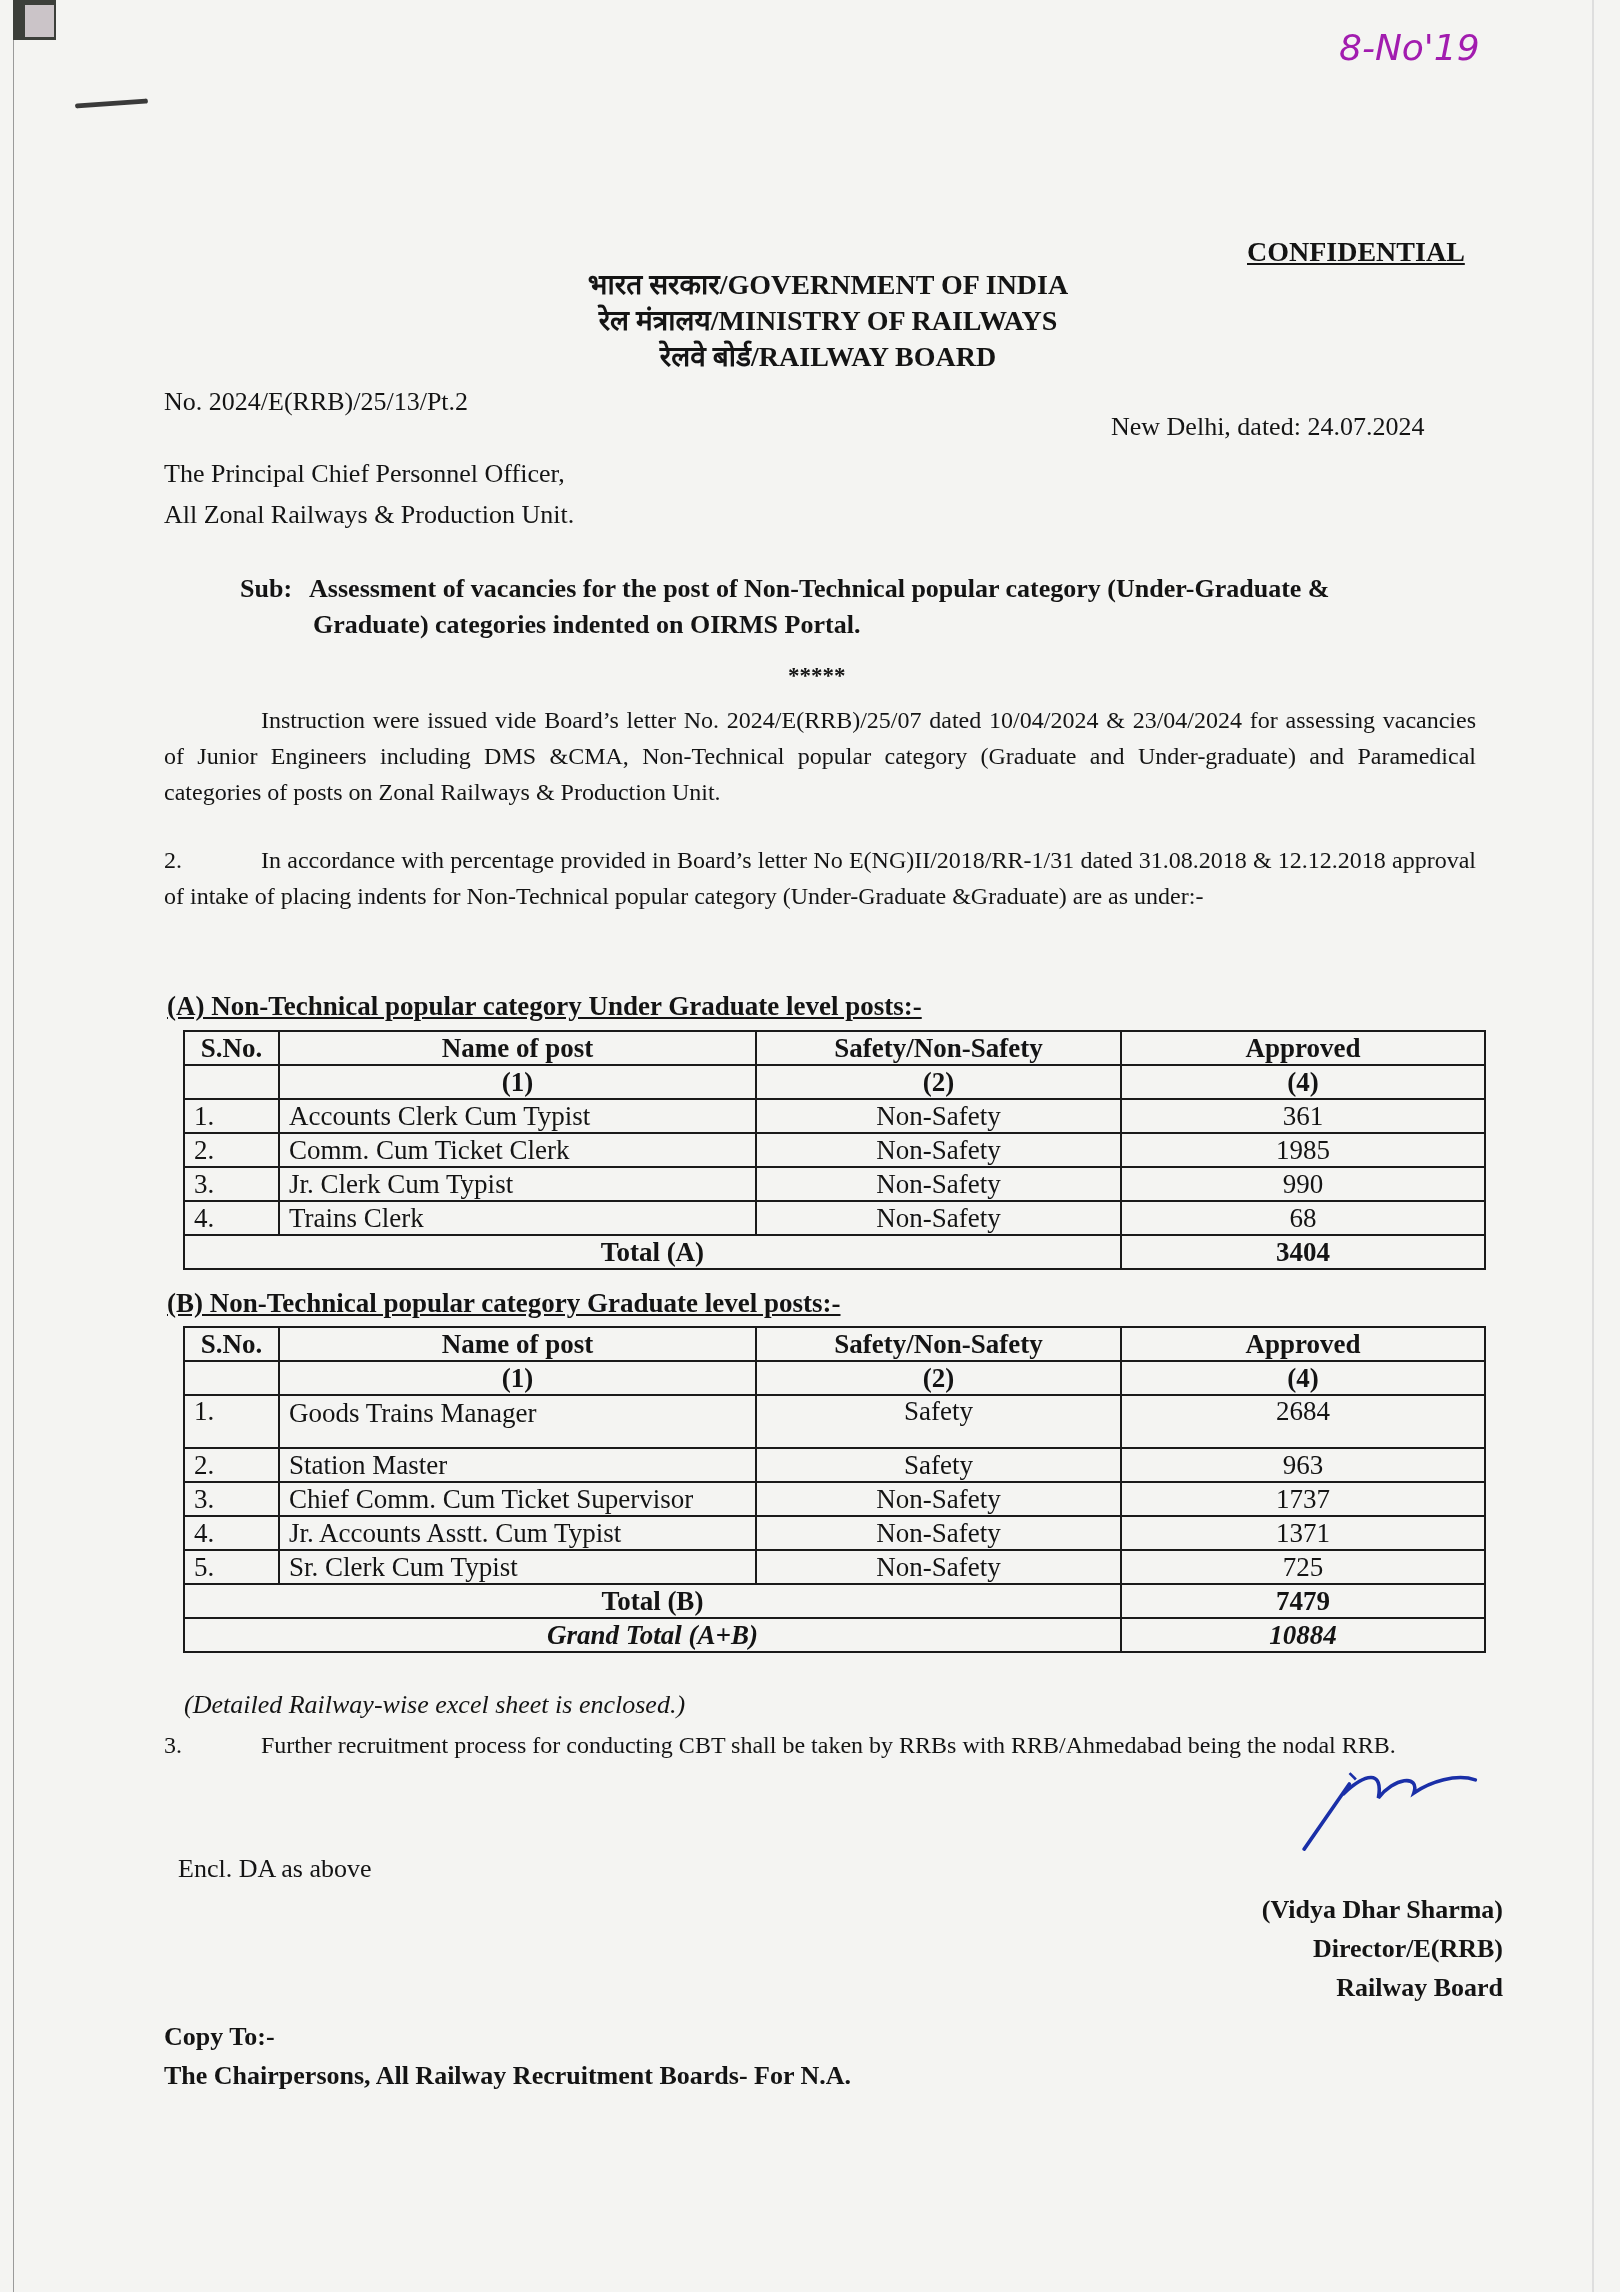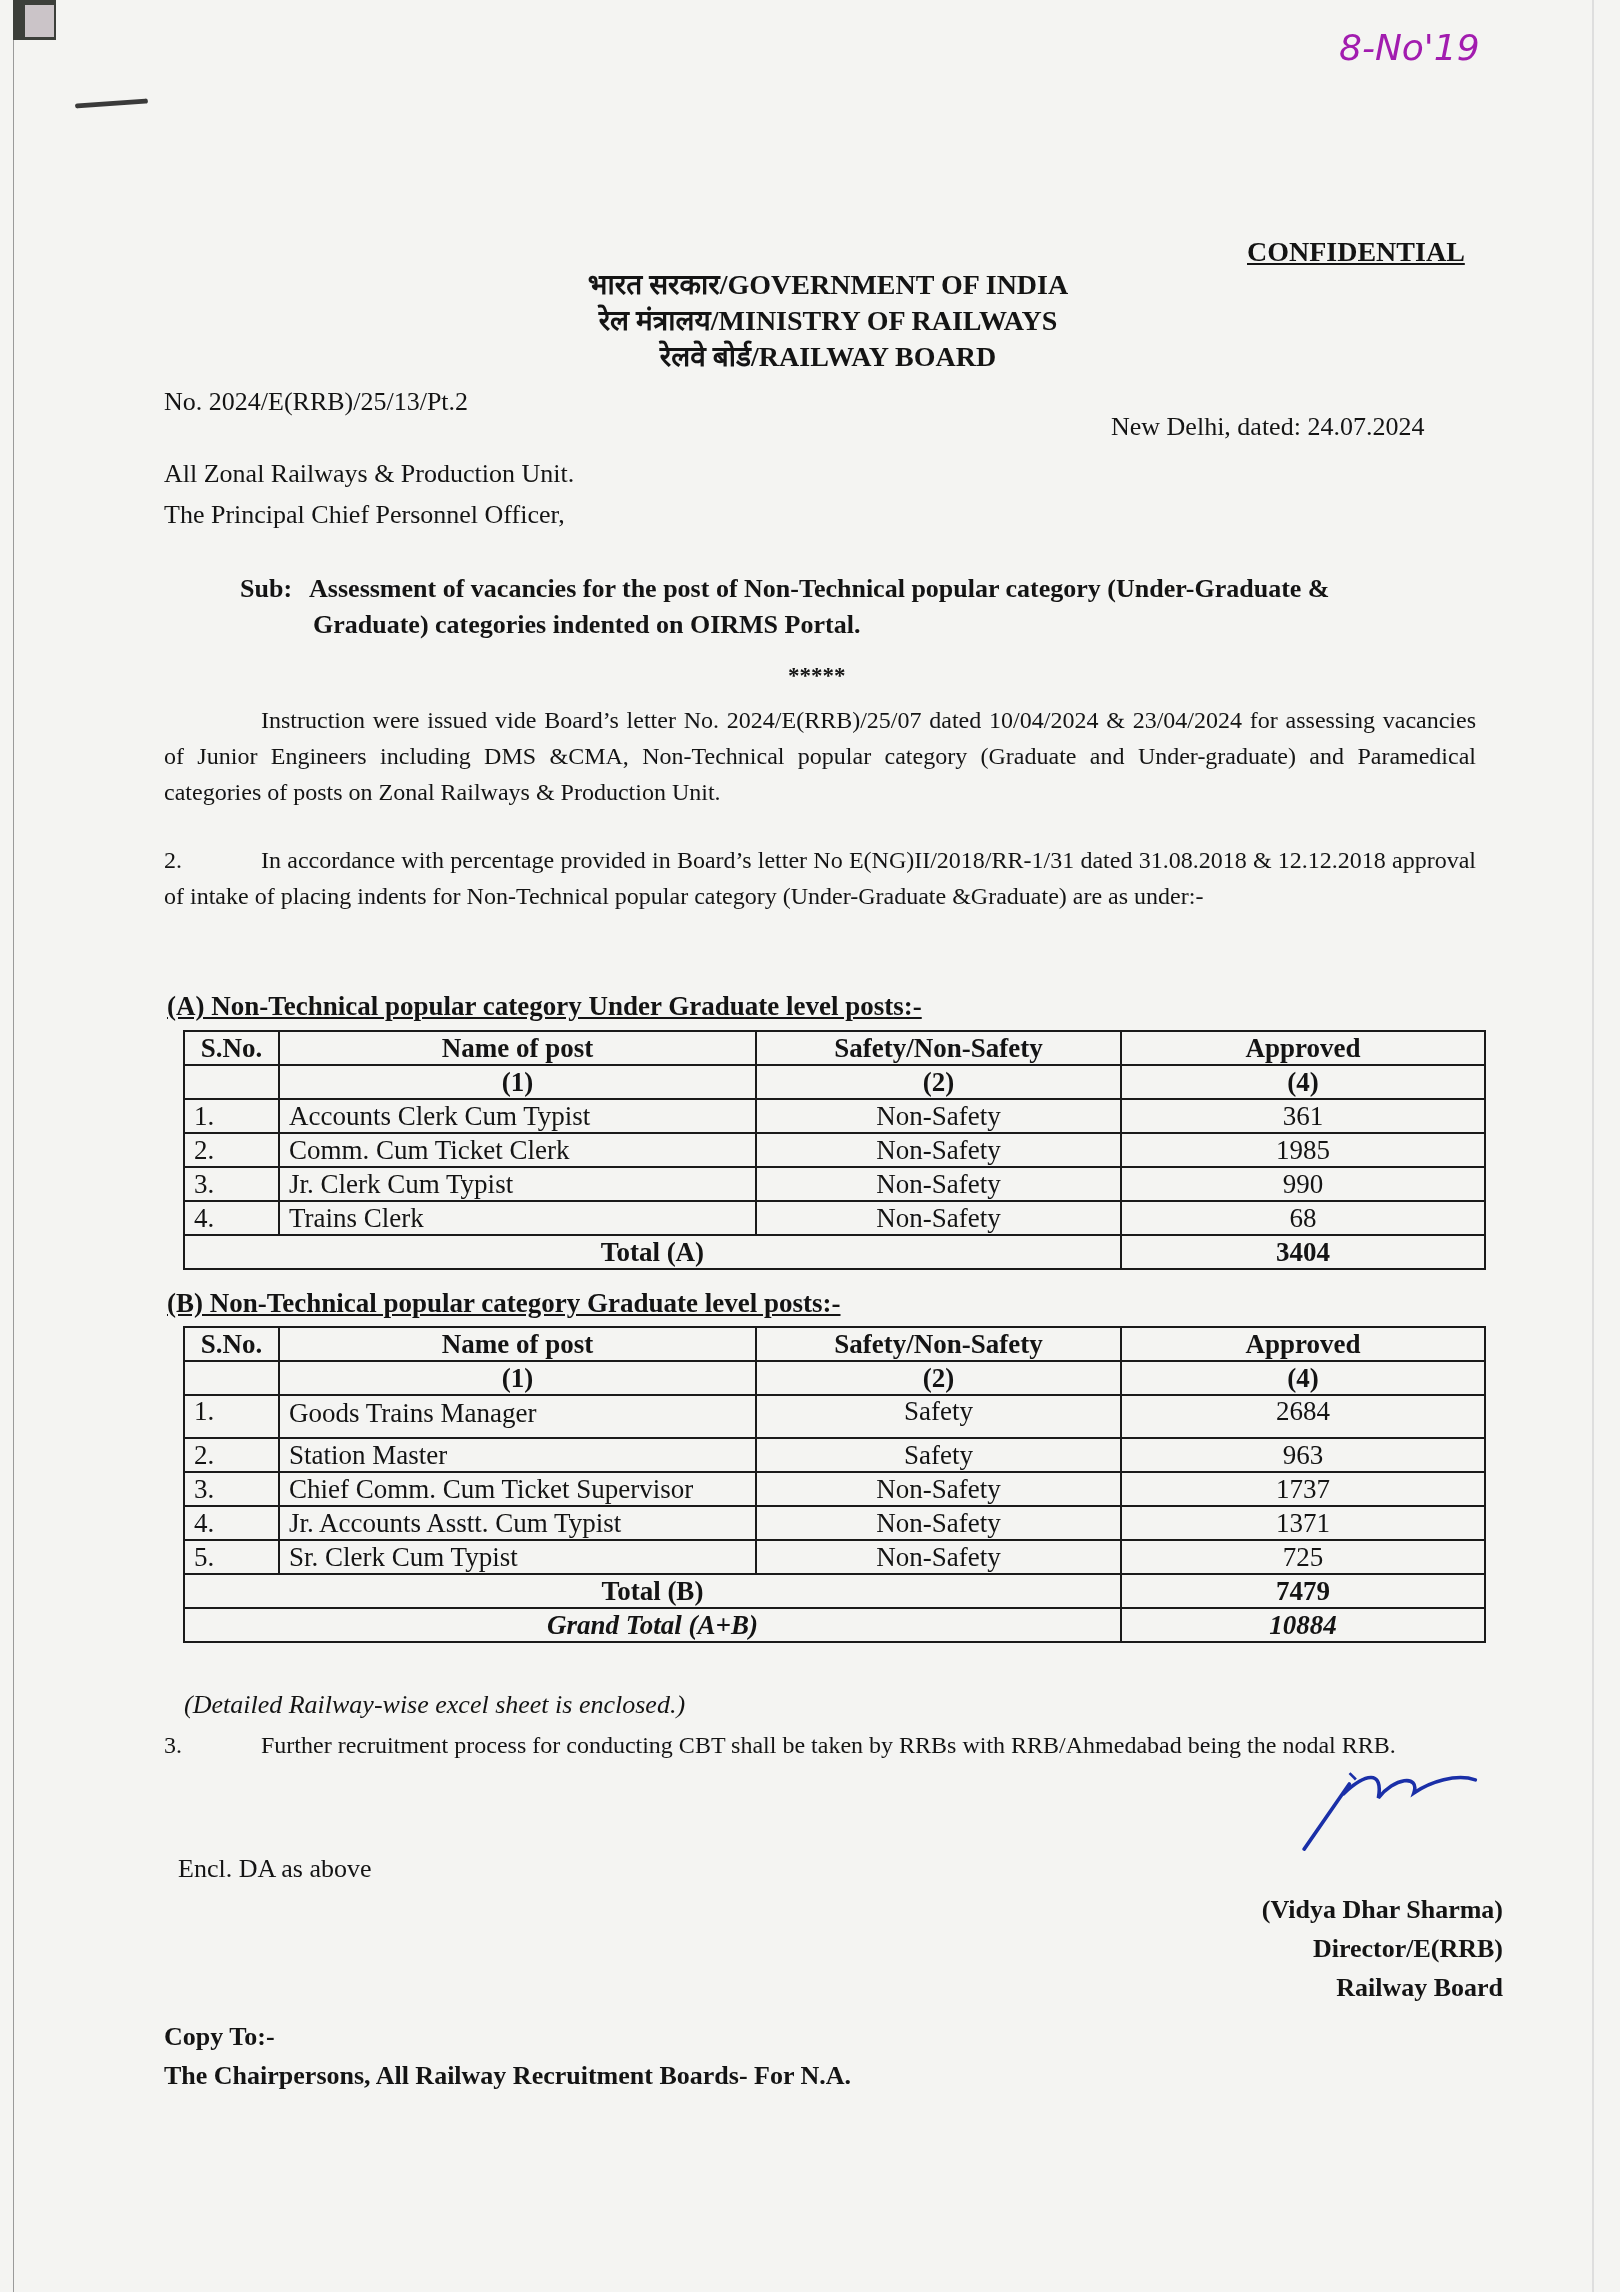--- a/index.html
+++ b/index.html
@@ -39,21 +39,21 @@
   .tB { top: 1326px; }
   .c-sno { width: 75px; text-align: left; }
   .c-name { width: 457px; text-align: left; }
   .c-safe { width: 345px; text-align: center; }
   .c-app { text-align: center; }
   .sub-hdr td { text-align: center; font-weight: bold; }
   .total-row td { font-weight: bold; text-align: center; height: 39px; }
   .grand-row td { font-weight: bold; font-style: italic; text-align: center; height: 39px; }
   .tall-row td { height: 63px; }
   .tall-row .c-sno, .tall-row .c-safe, .tall-row .c-app { vertical-align: top; }
-  .tall-row .c-name { vertical-align: bottom; padding-bottom: 9px; }
+  .tall-row .c-name { vertical-align: bottom; padding-bottom: 19px; }
   .enclosed-note { left: 184px; top: 1690px; font-size: 26px; font-style: italic; }
   .para3 { top: 1727px; }
   .signature { left: 1290px; top: 1760px; font-family: "DejaVu Sans", sans-serif; font-style: italic; font-size: 43px; color: #1a2fa8; transform: rotate(-8deg); }
   .encl { left: 166px; top: 1854px; font-size: 26px; margin-left: 12px; }
   .signatory { left: 1075px; top: 1890px; width: 428px; text-align: right; font-size: 26px; font-weight: bold; line-height: 39px; }
   .copy-to { left: 164px; top: 2017px; font-size: 26px; font-weight: bold; line-height: 39px; }
 </style>
 </head>
 <body>
 
@@ -68,22 +68,22 @@
 <div class="abs header-lines">
   <div>भारत सरकार/GOVERNMENT OF INDIA</div>
   <div>रेल मंत्रालय/MINISTRY OF RAILWAYS</div>
   <div>रेलवे बोर्ड/RAILWAY BOARD</div>
 </div>
 
 <div class="abs ref-no">No. 2024/E(RRB)/25/13/Pt.2</div>
 <div class="abs date-line">New Delhi, dated: 24.07.2024</div>
 
 <div class="abs addressee">
+  <div>The Principal Chief Personnel Officer,</div>
   <div>All Zonal Railways &amp; Production Unit.</div>
-  <div>The Principal Chief Personnel Officer,</div>
 </div>
 
 <div class="abs subject">
   <div><span class="sub-label">Sub:</span> <span>Assessment of vacancies for the post of Non-Technical popular category (Under-Graduate &amp;</span></div>
   <div class="sub-cont">Graduate) categories indented on OIRMS Portal.</div>
 </div>
 
 <div class="abs stars">*****</div>
 
 <div class="abs para para1">Instruction were issued vide Board’s letter No. 2024/E(RRB)/25/07 dated 10/04/2024 &amp; 23/04/2024 for assessing vacancies of Junior Engineers including DMS &amp;CMA, Non-Technical popular category (Graduate and Under-graduate) and Paramedical categories of posts on Zonal Railways &amp; Production Unit.</div>

